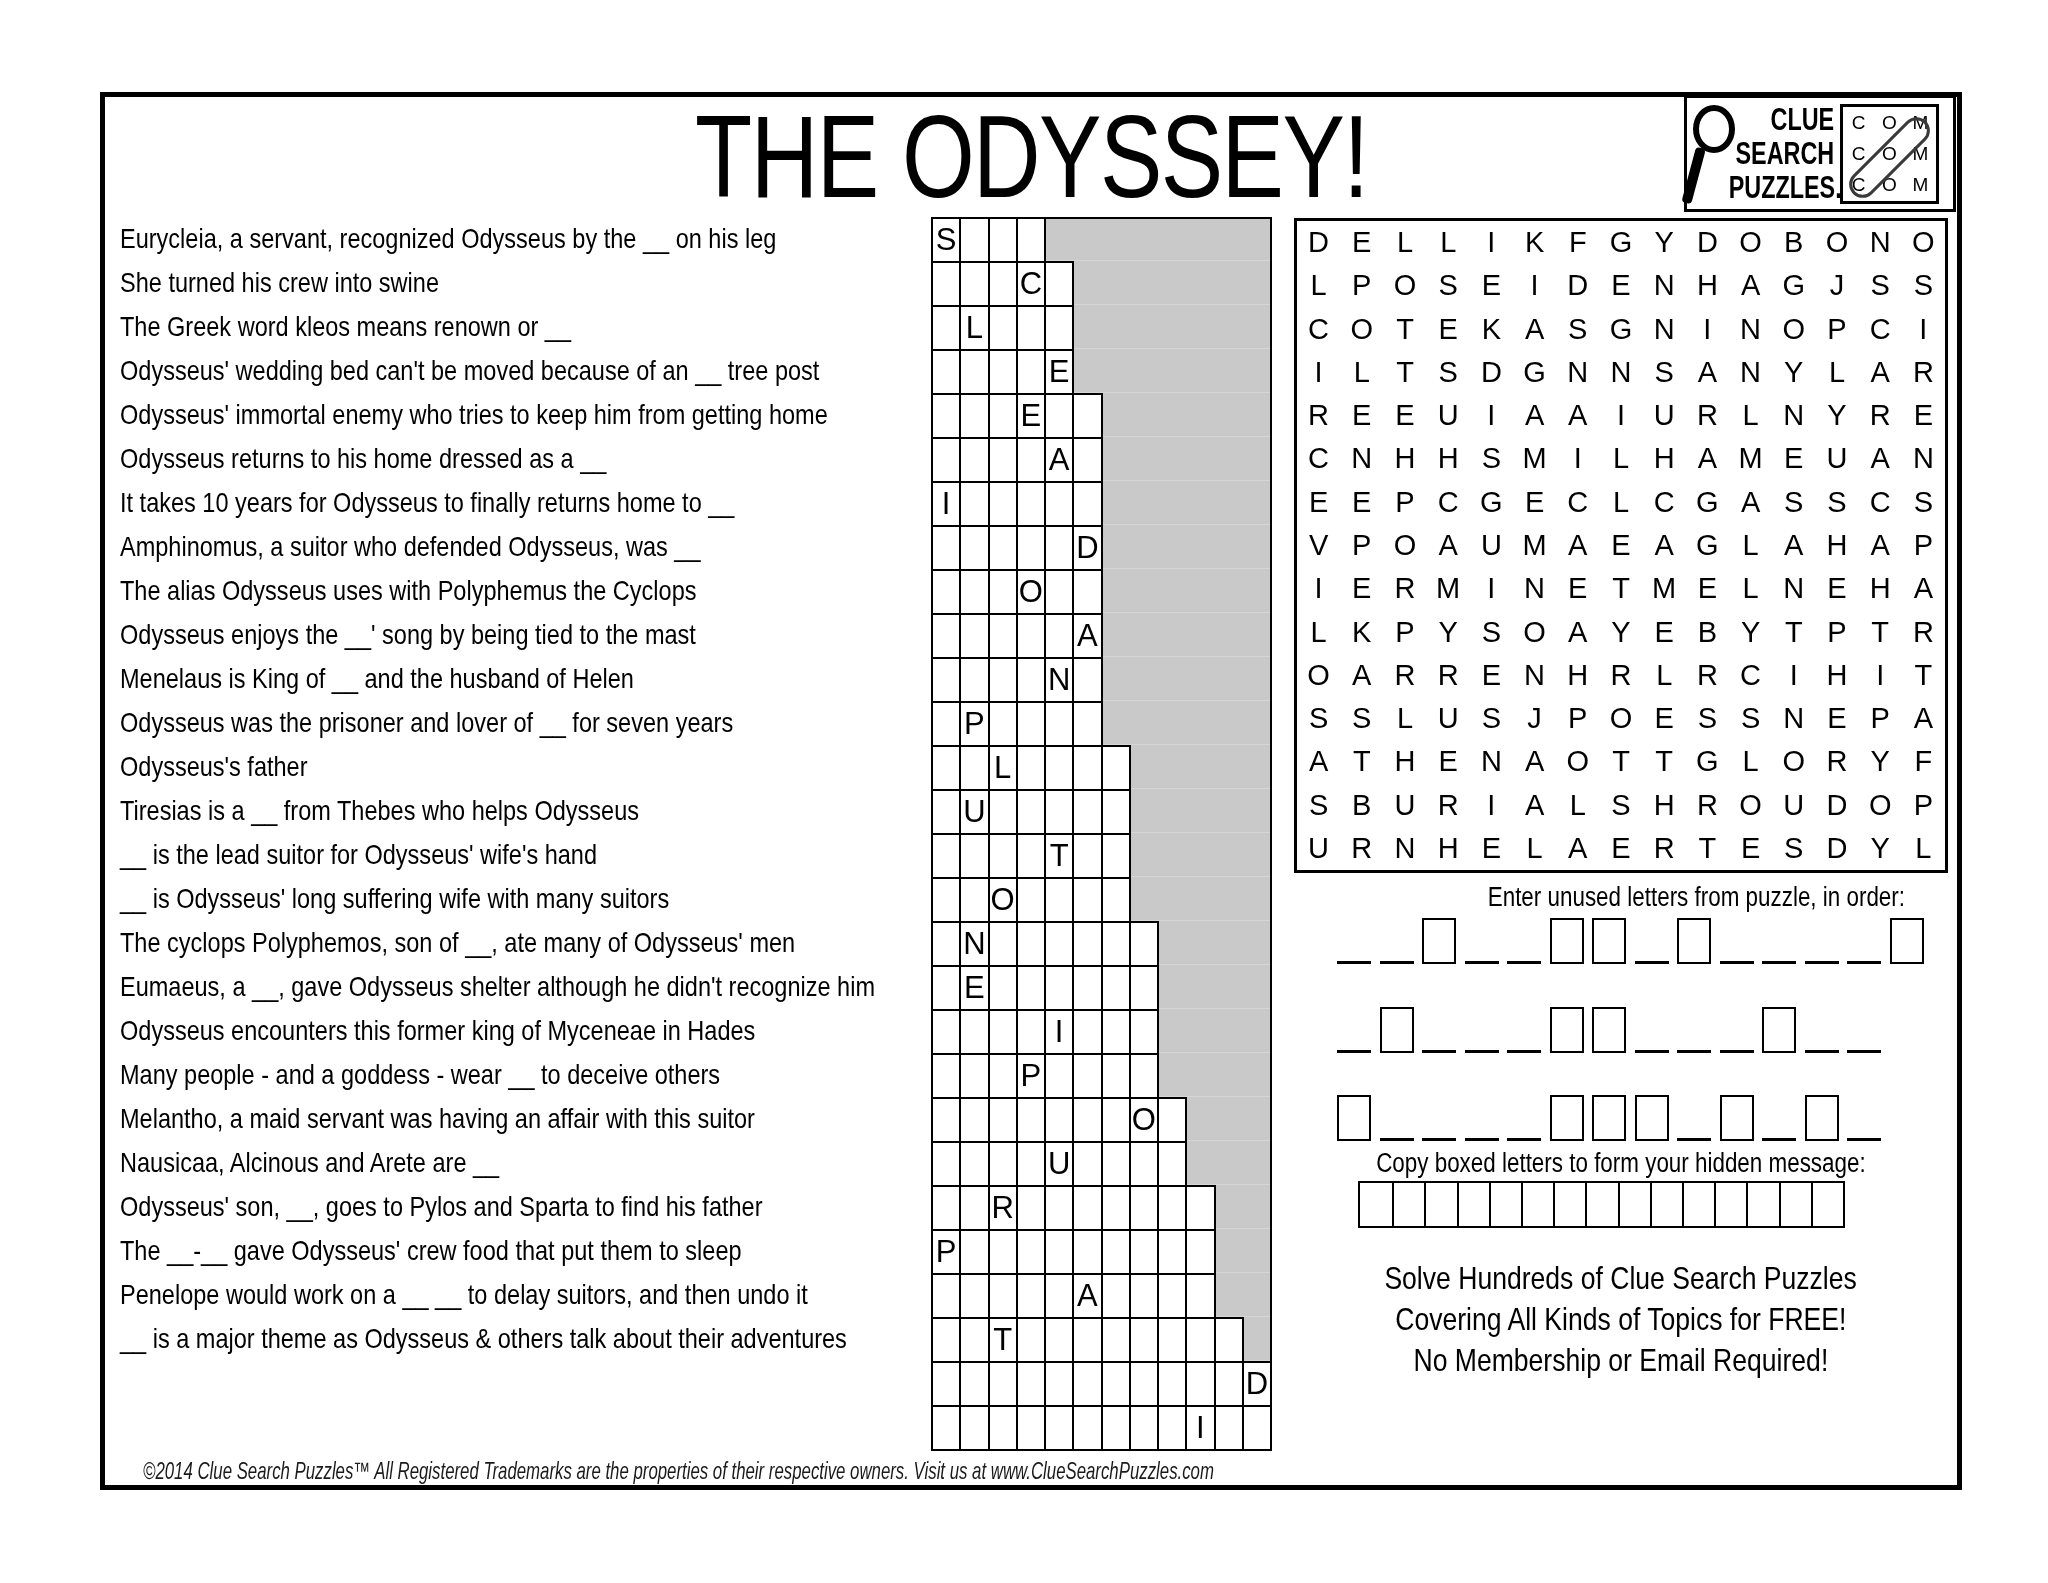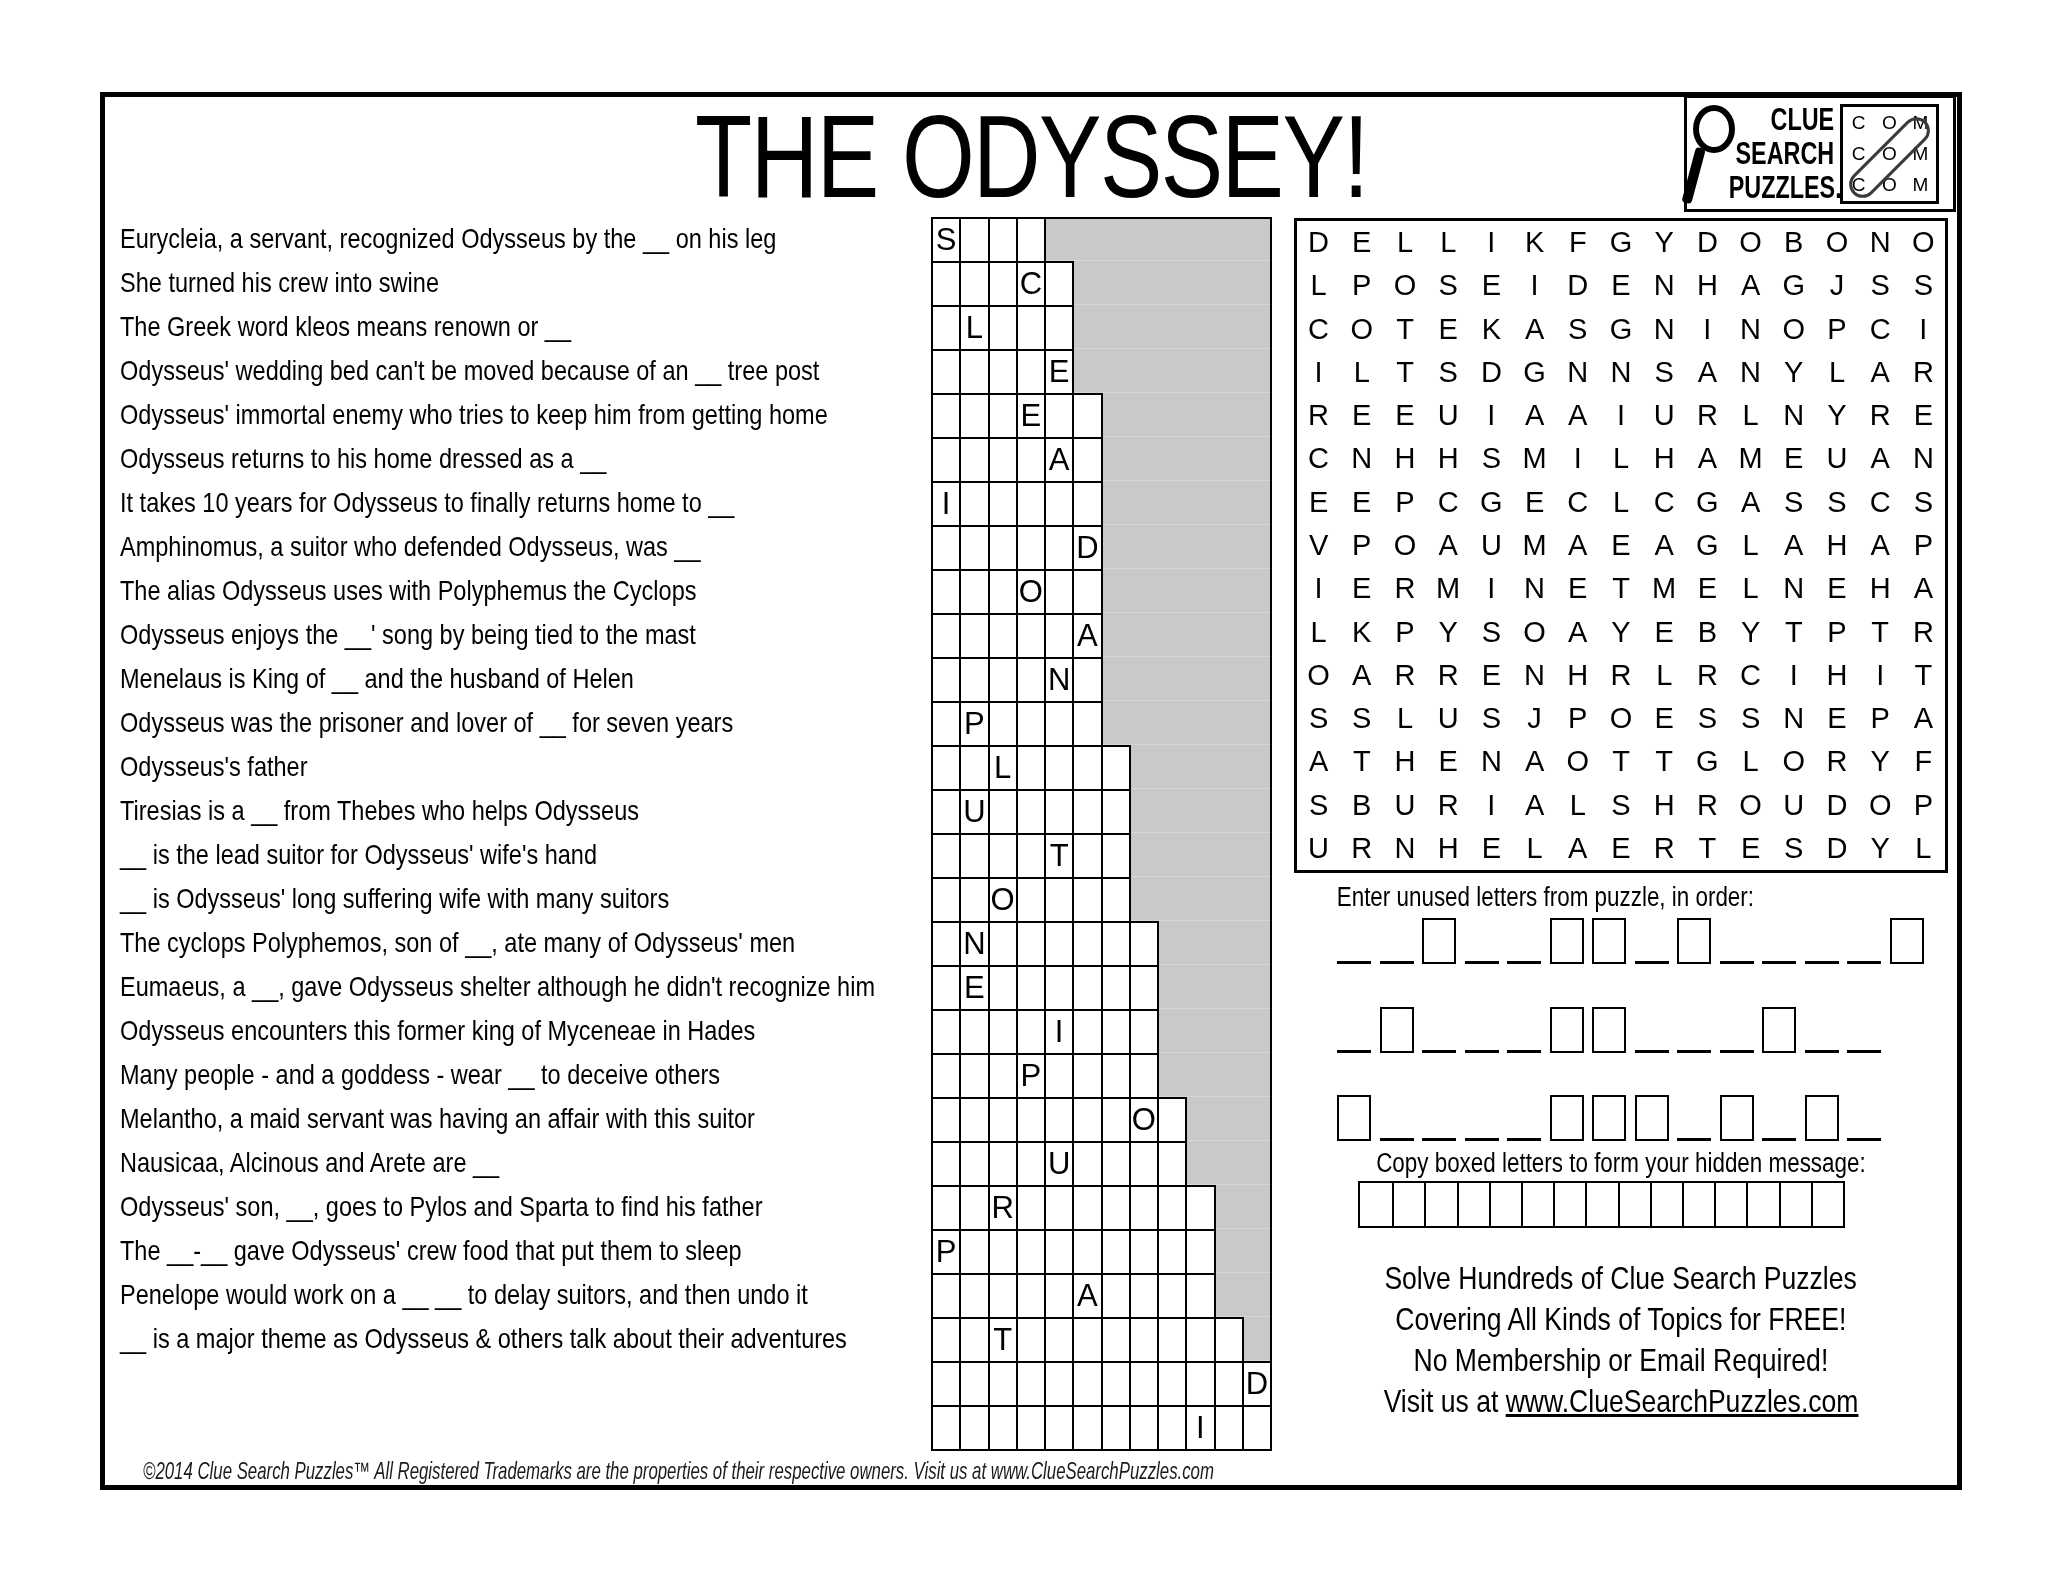--- a/index.html
+++ b/index.html
@@ -40,21 +40,21 @@
   #answer-grid .edge-right{position:absolute;left:339px;top:0;width:2px;height:1234px;background:#000;}
   .ag-cell{position:absolute;width:30.25px;height:46px;border:2px solid #000;box-sizing:border-box;background:#fff;
     display:flex;align-items:center;justify-content:center;font-size:31px;}
 
   
   #word-search{left:1294px;top:218px;width:654px;height:655px;border:3px solid #000;box-sizing:border-box;
     display:grid;grid-template-columns:repeat(15,1fr);grid-template-rows:repeat(15,1fr);}
   .ws-letter{display:flex;align-items:center;justify-content:center;font-size:29px;}
 
   
-  #unused-heading{left:1294px;top:882px;width:654px;text-align:left;font-size:27px;line-height:30px;}
+  #unused-heading{left:1294px;top:882px;width:654px;text-align:right;font-size:27px;line-height:30px;}
   .slot-row{left:1337px;height:47px;display:flex;gap:8.5px;align-items:flex-end;}
   #slot-row-1{top:917px;} #slot-row-2{top:1006px;} #slot-row-3{top:1094px;}
   .slot-box{width:34px;height:46px;border:2.5px solid #000;box-sizing:border-box;background:#fff;}
   .slot-line{width:34px;height:46px;border-bottom:3px solid #000;box-sizing:border-box;}
 
   
   #copy-heading{left:1294px;top:1148px;width:654px;text-align:center;font-size:27px;line-height:30px;}
   #message-strip{left:1358px;top:1181px;width:487px;height:47px;border:2.5px solid #000;box-sizing:border-box;
     display:grid;grid-template-columns:repeat(15,1fr);}
   .msg-cell{border-left:2px solid #000;box-sizing:border-box;background:#fff;}
@@ -643,20 +643,19 @@
       <div class="msg-cell"></div>
       <div class="msg-cell"></div>
       <div class="msg-cell"></div>
       <div class="msg-cell"></div>
     </div>
 
   <div id="promo" class="abs">
     <div><span class="narrow-c">Solve Hundreds of Clue Search Puzzles</span></div>
     <div><span class="narrow-c">Covering All Kinds of Topics for FREE!</span></div>
     <div><span class="narrow-c">No Membership or Email Required!</span></div>
-    <div><span class="narrow-c"><span>Visit us at </span><span class="u">www.ClueSearchPuzzles.com</span></span></div>
   </div>
 
   <div id="footer" class="abs">
     <span>©2014 Clue Search Puzzles™ All Registered Trademarks are the properties of their respective owners. Visit us at www.ClueSearchPuzzles.com</span>
   </div>
 
 </div>
 
 </body></html>

